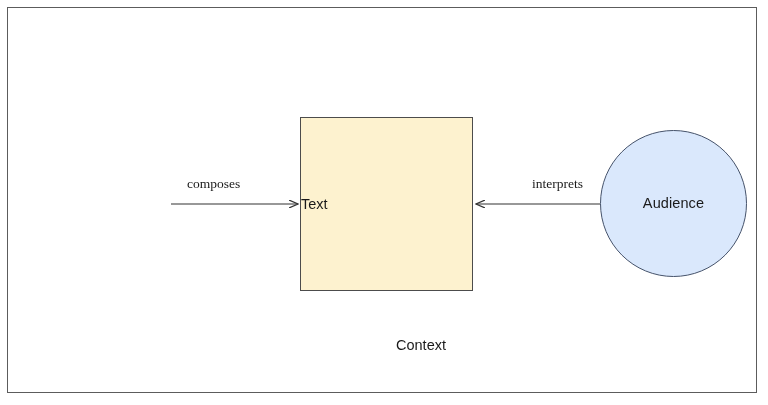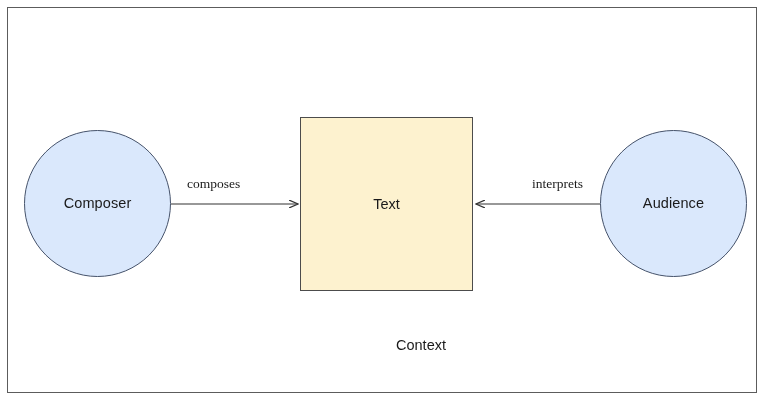--- a/index.html
+++ b/index.html
@@ -62,21 +62,21 @@
     position: absolute;
     left: 300px;
     top: 117px;
     width: 173px;
     height: 174px;
     background: #fdf2cf;
     border: 1.3px solid #4c4c4c;
     box-sizing: border-box;
     display: flex;
     align-items: center;
-    justify-content: center;
+    justify-content: flex-start;
   }
   .node-rect .node-label {
     font-size: 14.5px;
     color: #1a1a1a;
     line-height: 1;
     white-space: nowrap;
   }
 
   
   .edge-svg {
@@ -137,23 +137,20 @@
       <marker id="arrow-left" markerWidth="10" markerHeight="8" refX="9" refY="4" orient="auto" markerUnits="userSpaceOnUse">
         <path d="M0,0 L9,4 L0,8" fill="none" stroke="#333333" stroke-width="1.2"></path>
       </marker>
     </defs>
 
     <line x1="171" y1="204" x2="298" y2="204" stroke="#333333" stroke-width="1.2" marker-end="url(#arrow-right)"></line>
 
     <line x1="600" y1="204" x2="476" y2="204" stroke="#333333" stroke-width="1.2" marker-end="url(#arrow-left)"></line>
   </svg>
 
-  <div class="node-circle" id="composer-node">
-    <span class="node-label">Composer</span>
-  </div>
 
   <div class="node-rect" id="text-node">
     <span class="node-label">Text</span>
   </div>
 
   <div class="node-circle" id="audience-node">
     <span class="node-label">Audience</span>
   </div>
 
   <span class="edge-label" id="label-composes">composes</span>

